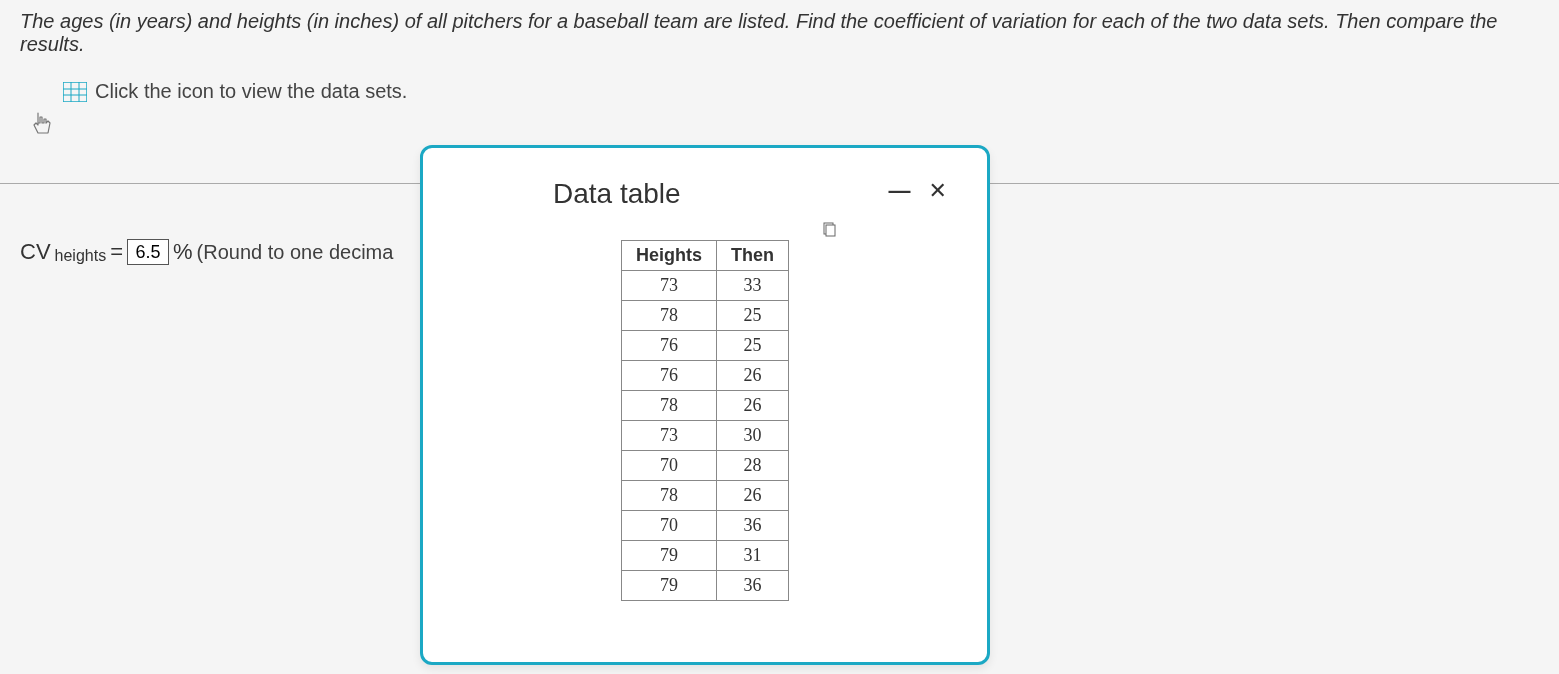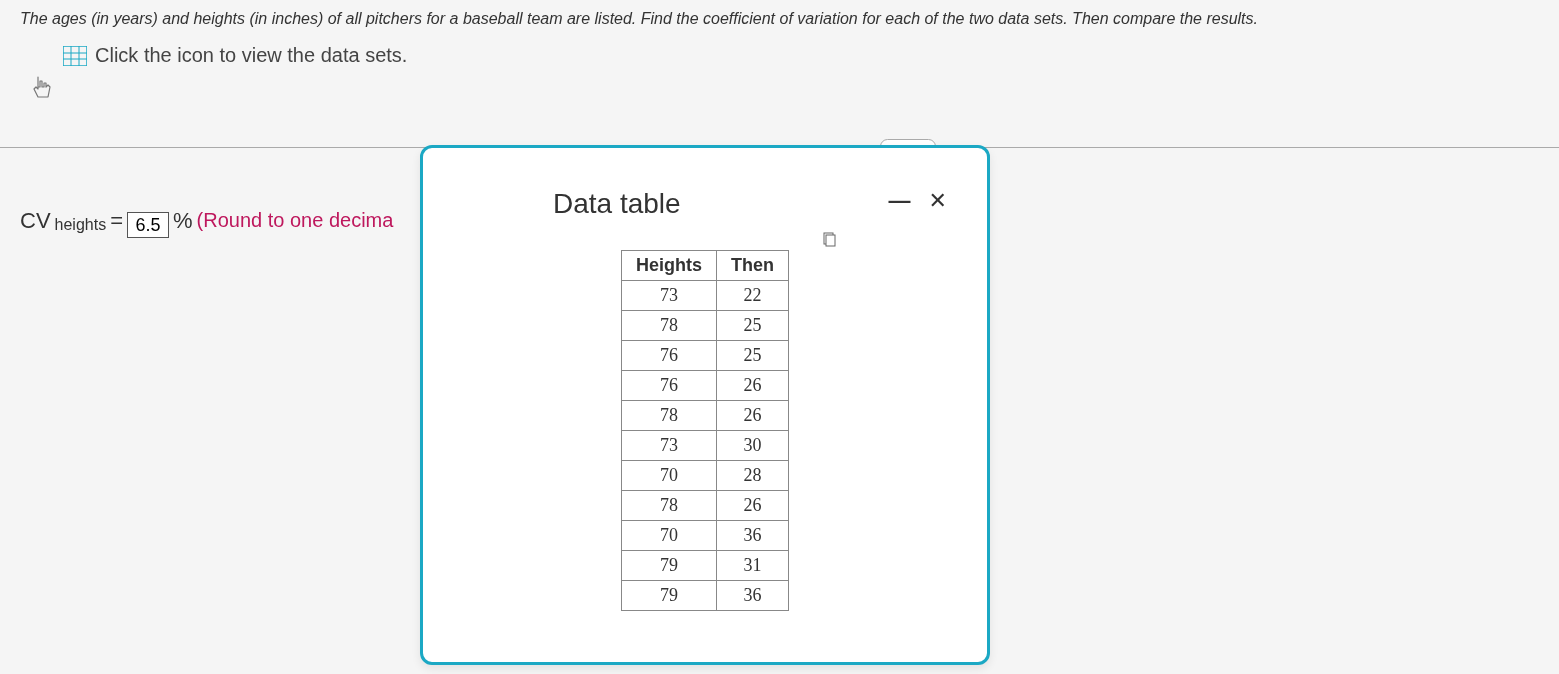--- a/index.html
+++ b/index.html
@@ -13,24 +13,24 @@
       color: #333;
       width: 1559px;
       height: 674px;
       position: relative;
       overflow: hidden;
     }
     .question-area {
       padding: 10px 20px;
     }
     .question-text {
-      font-size: 16px;
+      font-size: 20px;
       color: #333;
       font-style: italic;
-      margin-bottom: 16px;
+      margin-bottom: 24px;
     }
     .icon-row {
       display: flex;
       align-items: center;
       gap: 8px;
       margin-bottom: 6px;
       padding-left: 43px;
     }
     .data-icon {
       width: 24px;
@@ -83,36 +83,35 @@
     }
     .input-box {
       width: 42px;
       height: 26px;
       border: 1px solid #555;
       text-align: center;
       font-size: 18px;
       font-family: inherit;
       padding: 2px;
       background: #fff;
-      margin-top: 9px;
     }
     .hint {
-      color: #be185d;
+      color: #404040;
       font-size: 20px;
     }
     .modal {
       position: absolute;
       left: 420px;
       top: 145px;
       width: 570px;
       height: 520px;
       background: #fff;
       border: 3px solid #1ba8c4;
       border-radius: 12px;
-      padding: 40px 40px;
+      padding: 30px 40px;
       box-shadow: 0 4px 10px rgba(0,0,0,0.08);
     }
     .modal-header {
       display: flex;
       justify-content: space-between;
       align-items: flex-start;
       margin-bottom: 30px;
     }
     .modal-title {
       font-size: 28px;
@@ -220,21 +219,21 @@
     <table class="data">
       <thead>
         <tr>
           <th>Heights</th>
           <th>Then</th>
         </tr>
       </thead>
       <tbody id="tbody">
           <tr>
             <td>73</td>
-            <td>22</td>
+            <td>33</td>
           </tr>
           <tr>
             <td>78</td>
             <td>25</td>
           </tr>
           <tr>
             <td>76</td>
             <td>25</td>
           </tr>
           <tr>

